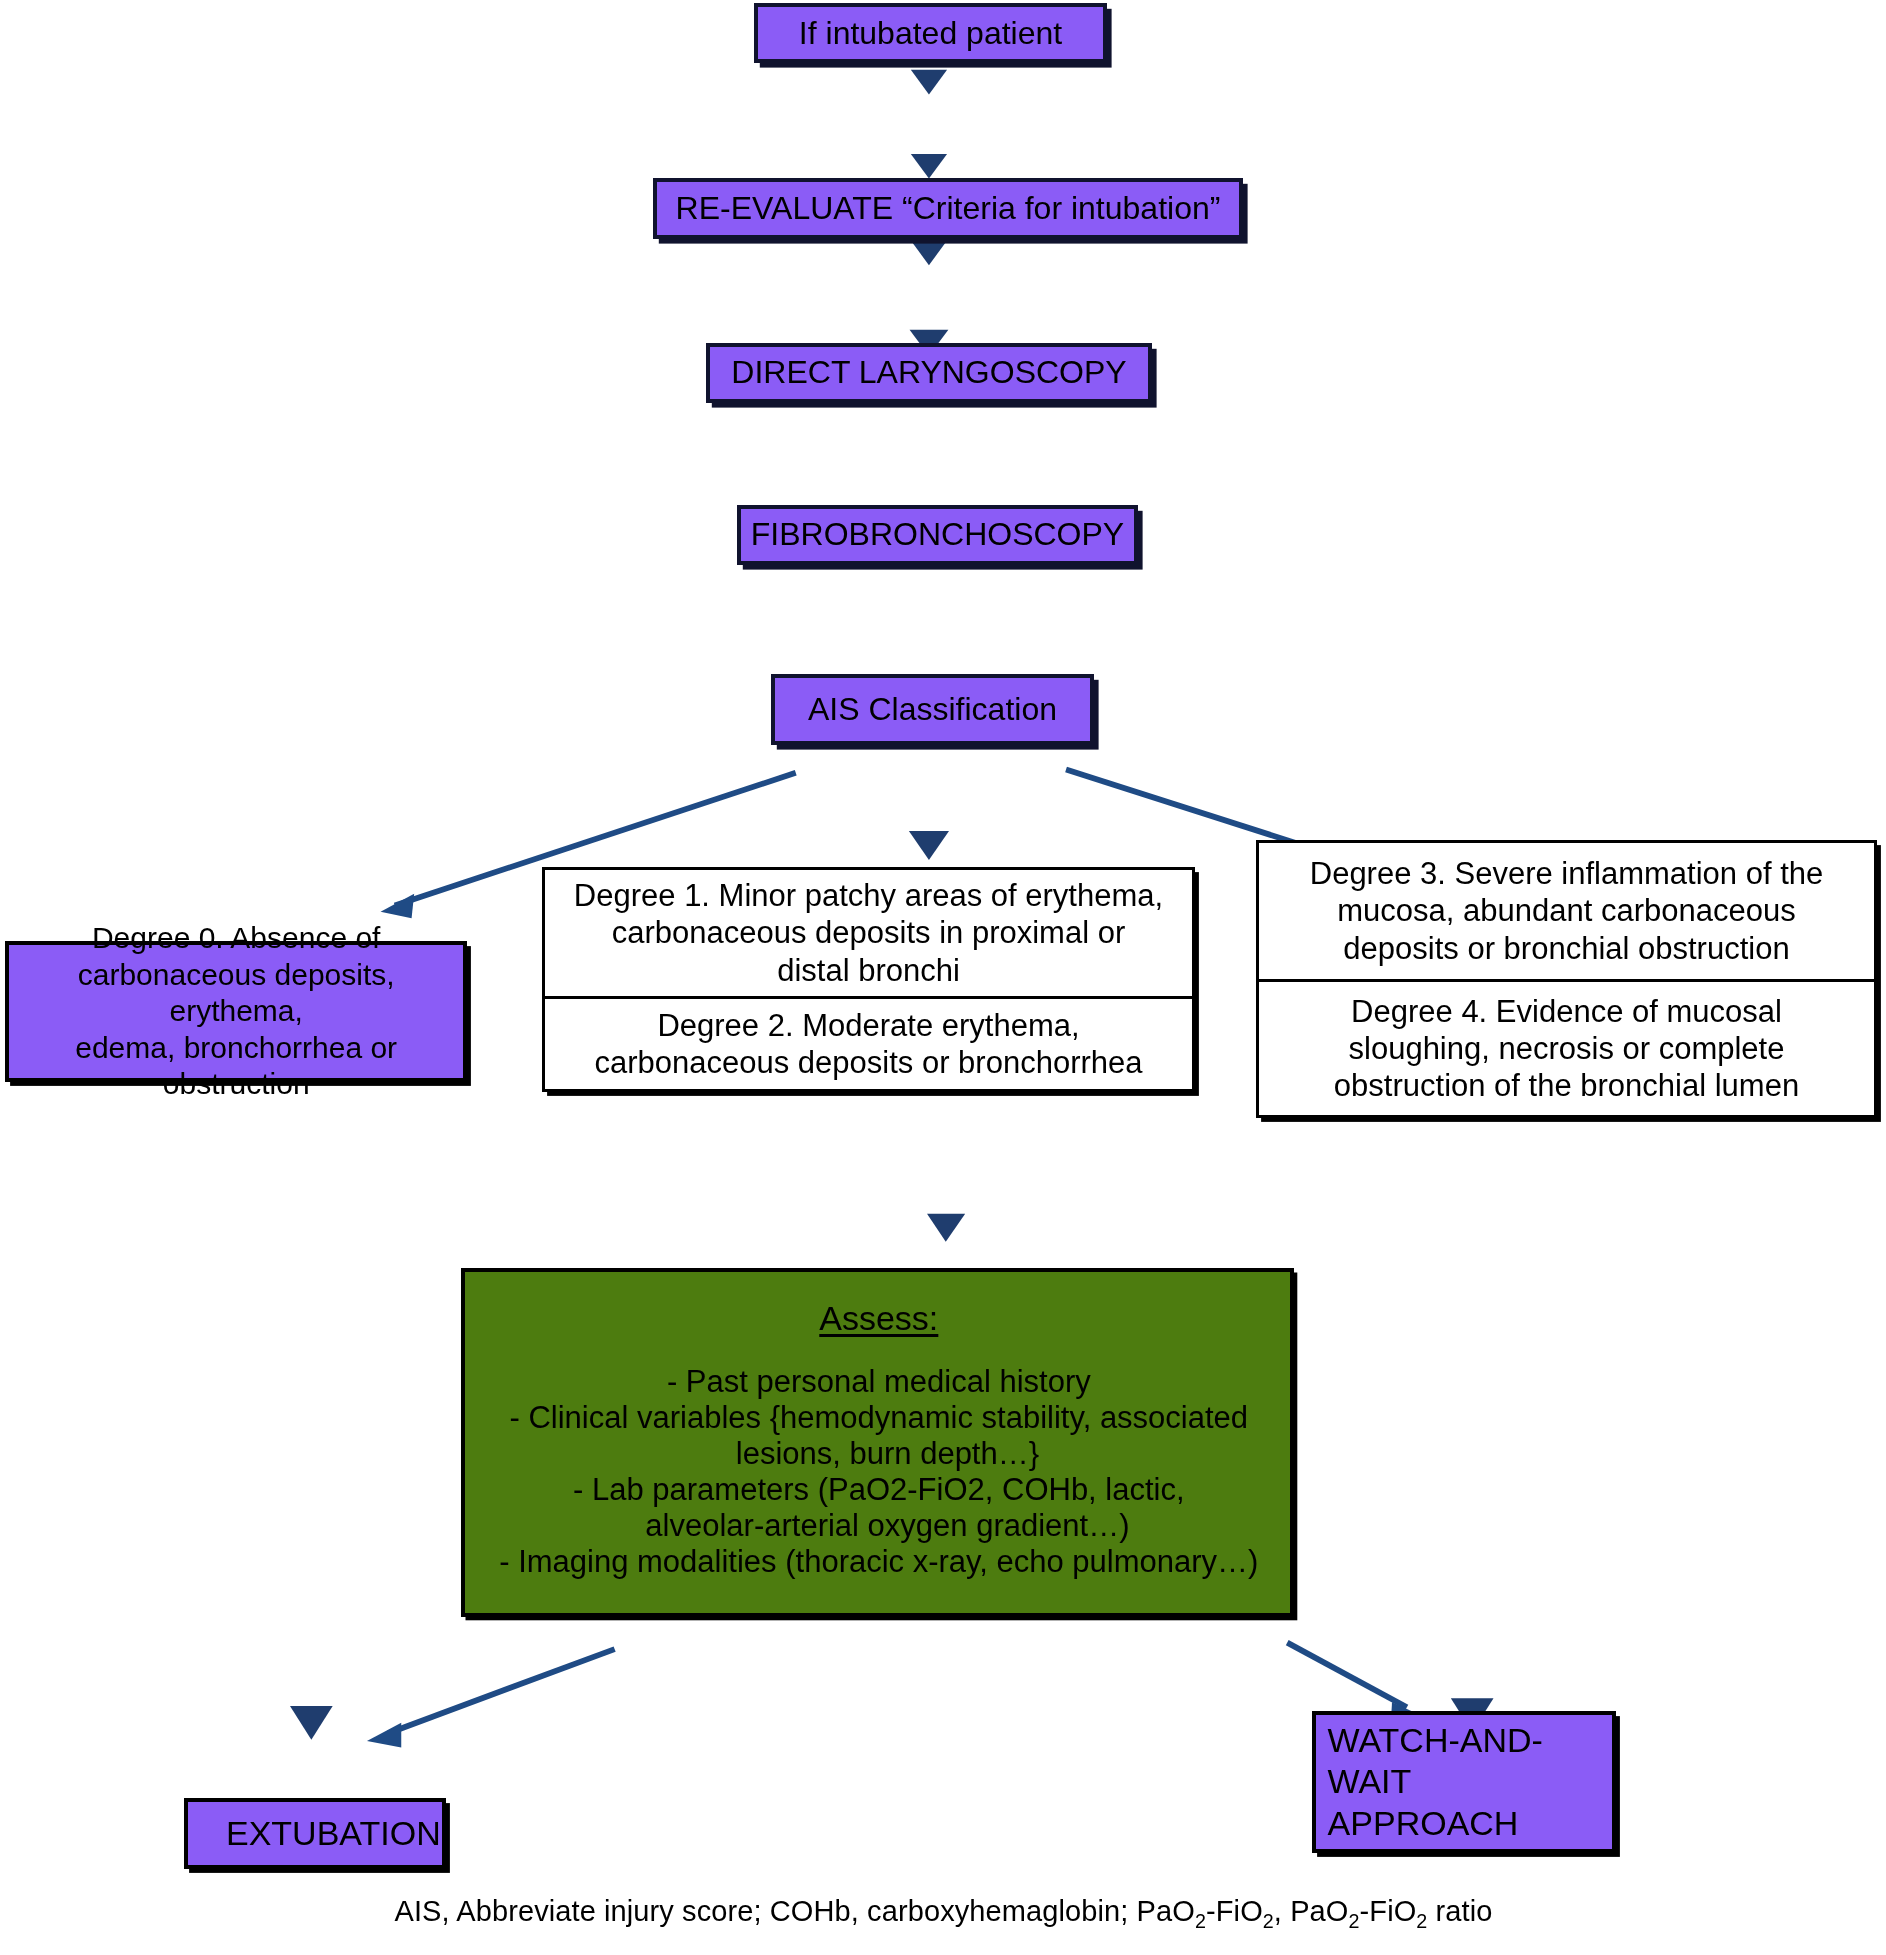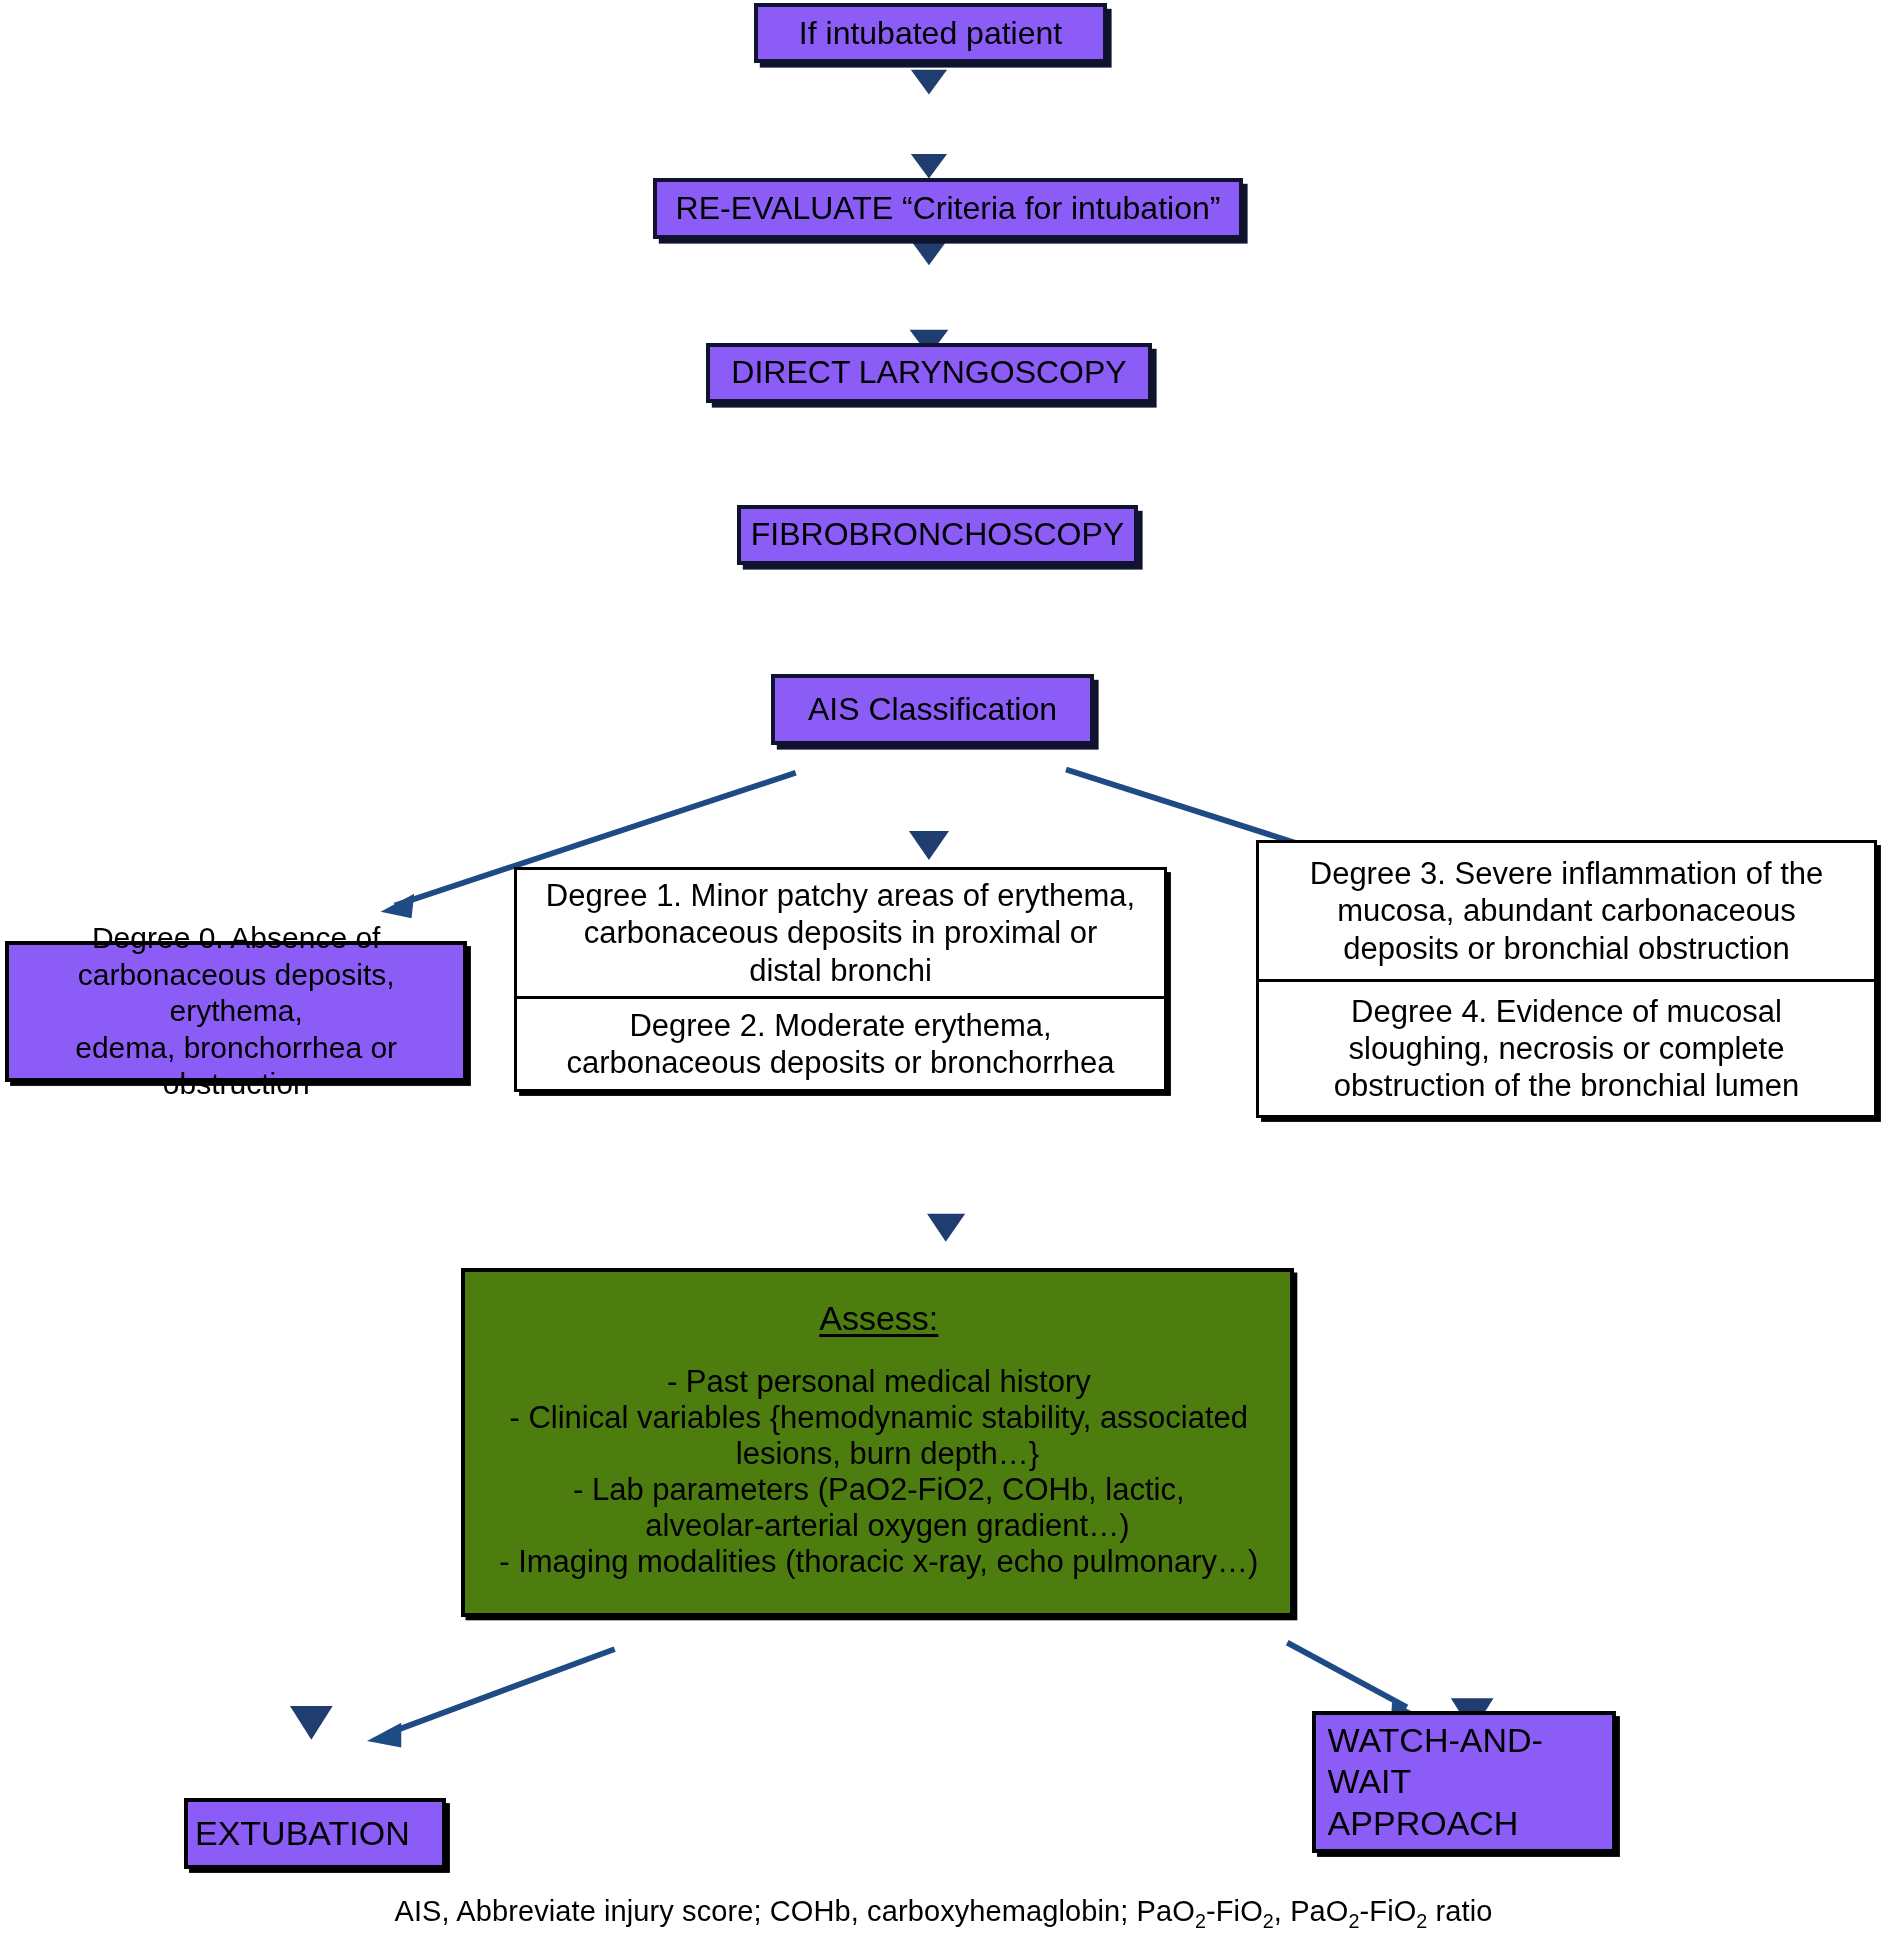--- a/index.html
+++ b/index.html
@@ -215,21 +215,21 @@
   <div class="node navy fs-50" style="left:771px; top:674px; width:323px; height:71px;">
     <span class="node-text">AIS Classification</span>
   </div>
 
   <div class="node plain fs-46" style="left:5.2px; top:941px; width:462px; height:141px;">
     <span class="node-text">Degree 0. Absence of
 carbonaceous deposits, erythema,
 edema, bronchorrhea or obstruction</span>
   </div>
 
-  <div class="stack" style="left:514px; top:867px; width:653px; height:225px;">
+  <div class="stack" style="left:542px; top:867px; width:653px; height:225px;">
     <div class="stack-cell fs-48" style="height:127px;">
       <span class="node-text">Degree 1. Minor patchy areas of erythema,
 carbonaceous deposits in proximal or
 distal bronchi</span>
     </div>
     <div class="stack-cell fs-48" style="height:94px;">
       <span class="node-text">Degree 2. Moderate erythema,
 carbonaceous deposits or bronchorrhea</span>
     </div>
   </div>
@@ -251,21 +251,21 @@
     <div class="assess-title fs-52">Assess:</div>
     <div class="assess-line fs-48">- Past personal medical history</div>
     <div class="assess-line fs-48">- Clinical variables {hemodynamic stability, associated
   lesions, burn depth…}</div>
     <div class="assess-line fs-48">- Lab parameters (PaO2-FiO2, COHb, lactic,
   alveolar-arterial oxygen gradient…)</div>
     <div class="assess-line fs-48">- Imaging modalities (thoracic x-ray, echo pulmonary…)</div>
   </div>
 
   <div class="node plain fs-52" style="left:184px; top:1798px; width:262px; height:71px; justify-content:flex-start;">
-    <span class="node-text" style="padding-left:7px;">EXTUBATION</span>
+    <span class="node-text" style="padding-left:38px;">EXTUBATION</span>
   </div>
 
   <div class="node plain fs-52" style="left:1312px; top:1711px; width:304px; height:142px;">
     <span class="node-text" style="text-align:left;">WATCH-AND-
 WAIT APPROACH</span>
   </div>
 
   <div class="footnote">
     <span>AIS, Abbreviate injury score; COHb, carboxyhemaglobin; PaO</span><sub>2</sub><span>-FiO</span><sub>2</sub><span>, PaO</span><sub>2</sub><span>-FiO</span><sub>2</sub><span> ratio</span>
   </div>

